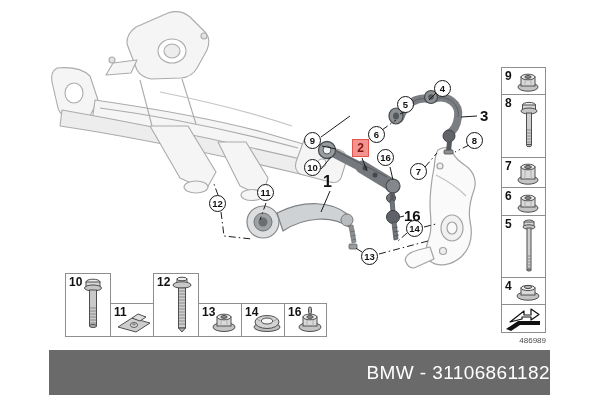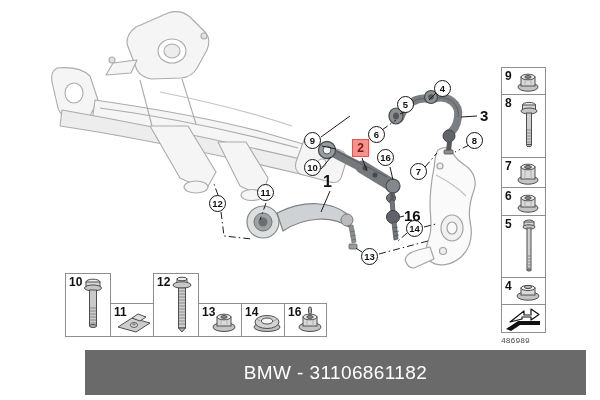--- a/index.html
+++ b/index.html
@@ -11,24 +11,24 @@
       font-size:9.5px;font-weight:bold;color:#111;line-height:1;box-sizing:border-box;}
   .plbl{position:absolute;font-weight:bold;color:#111;font-size:16px;line-height:1;}
   .hl{position:absolute;left:352px;top:139px;width:17px;height:18px;
       display:flex;align-items:center;justify-content:center;
       font-size:12px;font-weight:bold;box-sizing:border-box;border:1px solid;}
   .scell{position:absolute;box-sizing:border-box;border:1px solid #8e8e8e;background:#fff;}
   .scell .num{position:absolute;left:3px;top:1px;font-size:12px;font-weight:bold;color:#111;}
   .scell .ic{position:absolute;left:50%;top:50%;transform:translate(-50%,-50%);}
   .scell .ic.low{top:auto;bottom:2px;transform:translateX(-50%);}
   #footer-bar{position:absolute;left:49px;top:350px;width:501px;height:45px;background:#6a6a6a;
-      display:flex;align-items:center;justify-content:center;gap:38px;
-      color:#fff;font-size:19px;letter-spacing:0.4px;margin-left:36px;}
-  #fig-num{position:absolute;left:501px;top:336px;width:45px;text-align:left;
-      font-size:8px;color:#4a4a4a;font-family:Liberation Mono, monospace;}
+      display:flex;align-items:center;justify-content:flex-end;gap:38px;
+      color:#fff;font-size:19px;letter-spacing:0.4px;}
+  #fig-num{position:absolute;left:501px;top:336px;width:45px;text-align:right;
+      font-size:8px;color:#4a4a4a;}
   svg{display:block;}
 </style>
 </head>
 <body>
 
 <div id="stage">
 
   <svg id="artwork" width="600" height="400" viewBox="0 0 600 400">
 
     <g fill="#f5f5f5" stroke="#ababab" stroke-width="1.1" stroke-linejoin="round">

